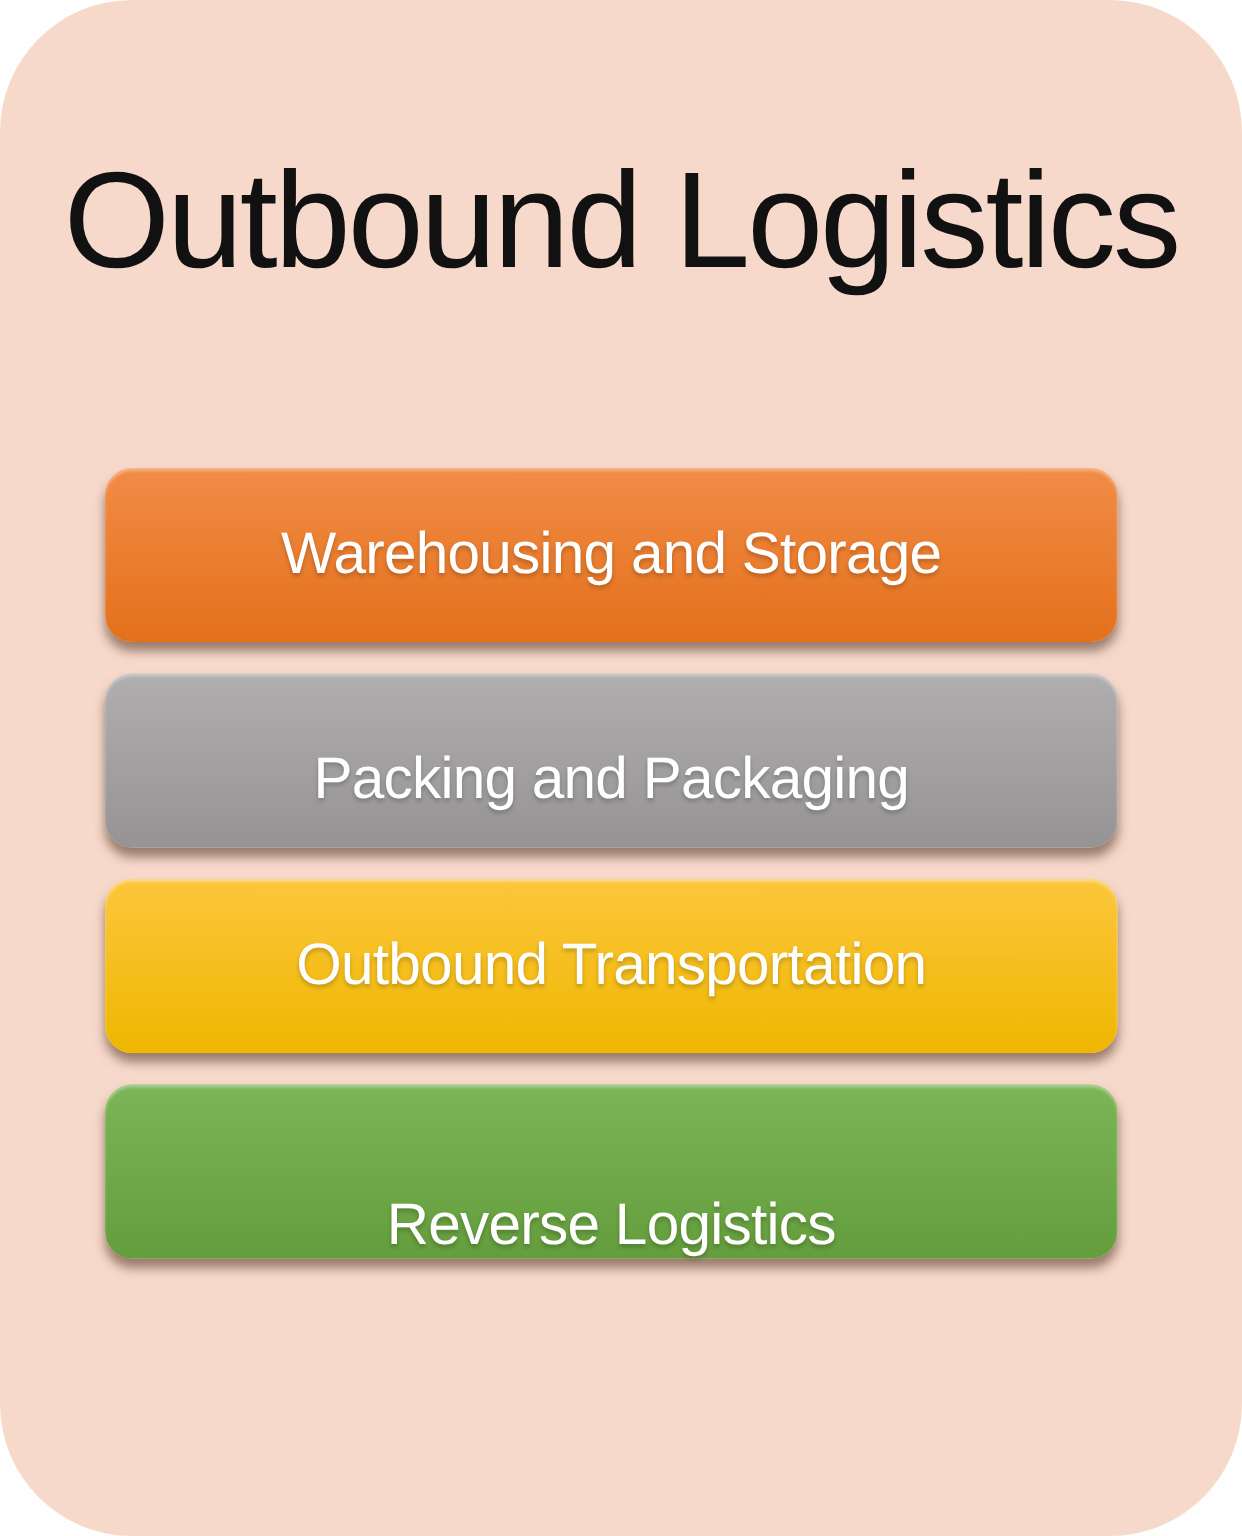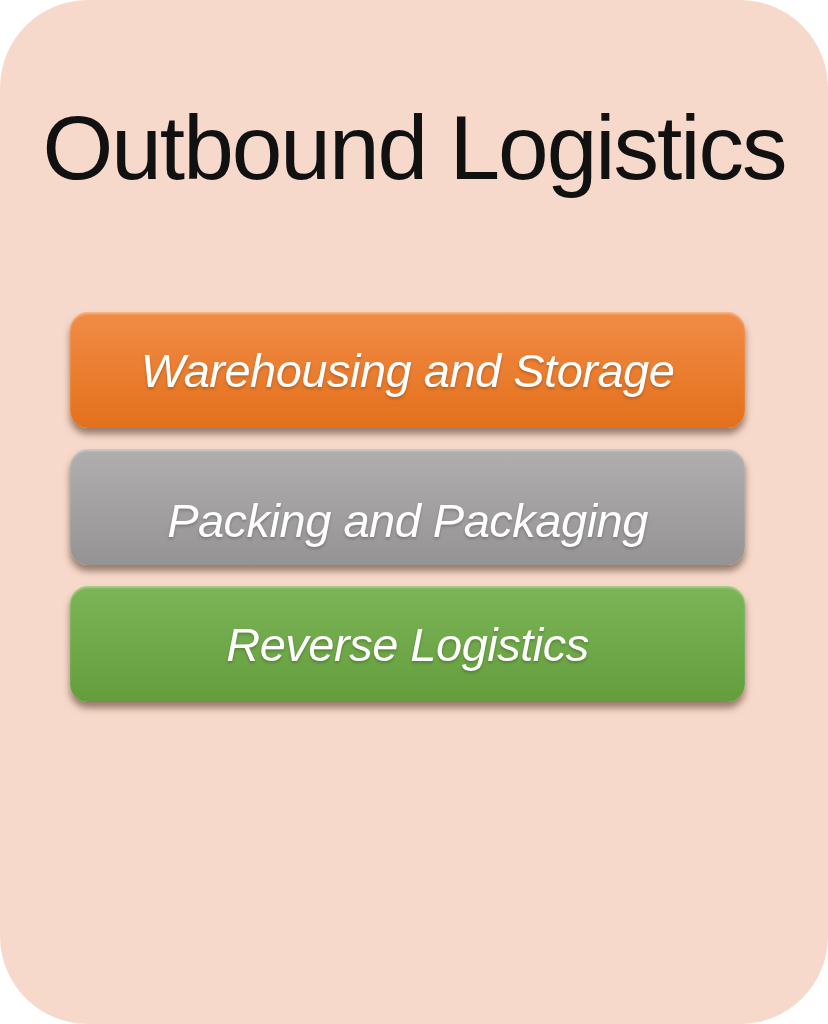--- a/index.html
+++ b/index.html
@@ -48,47 +48,49 @@
     margin-bottom: 21px;
     border-radius: 18px;
     display: flex;
     align-items: center;
     justify-content: center;
     box-shadow: 0 6px 7px rgba(75, 45, 30, 0.55),
                 inset 0 2px 2px rgba(255, 255, 255, 0.35);
   }
   .bar-label {
     color: #FFFFFF;
-    font-size: 47px;
+    font-size: 39px;
     font-weight: 400;
     letter-spacing: -0.5px;
     white-space: nowrap;
     text-shadow: 0 2px 3px rgba(0, 0, 0, 0.22);
-    font-style: italic;
   }
 </style>
 </head>
 <body>
 
 <div class="stage">
   <div class="card" style="background: rgb(247, 217, 203);">
 
     <h1 class="title" style="color: rgb(17, 17, 17);">Outbound Logistics</h1>
 
     <div class="bars">
 
       <div class="bar" style="background: linear-gradient(rgb(241, 140, 70), rgb(228, 112, 27));">
         <span class="bar-label" style="color: rgb(255, 255, 255);">Warehousing and Storage</span>
       </div>
 
       <div class="bar" style="background: linear-gradient(rgb(176, 174, 174), rgb(149, 147, 147));">
         <span class="bar-label" style="color: rgb(255, 255, 255); margin-top: 26px;">Packing and Packaging</span>
       </div>
 
+      <div class="bar" style="background: linear-gradient(rgb(252, 198, 60), rgb(239, 183, 0));">
+        <span class="bar-label" style="color: rgb(255, 255, 255);">Outbound Transportation</span>
+      </div>
 
 
-      <div class="bar" style="background: linear-gradient(rgb(124, 181, 87), rgb(100, 157, 60));">
+      <div class="bar" style="background: linear-gradient(rgb(124, 181, 87), rgb(100, 157, 60)); align-items: flex-end;">
         <span class="bar-label" style="color: rgb(255, 255, 255);">Reverse Logistics</span>
       </div>
 
     </div>
   </div>
 </div>
 
 </body></html>

